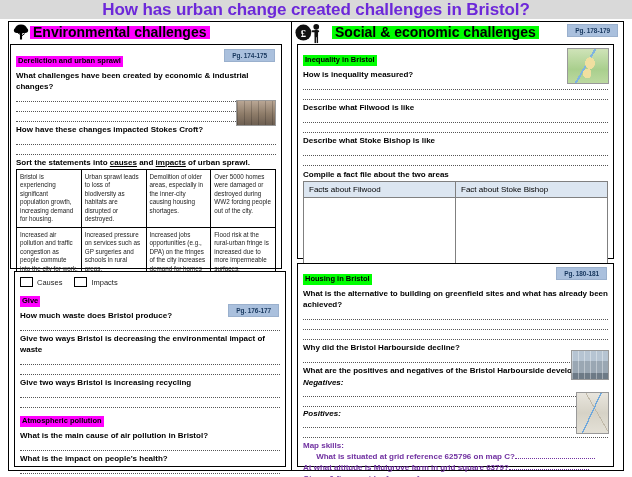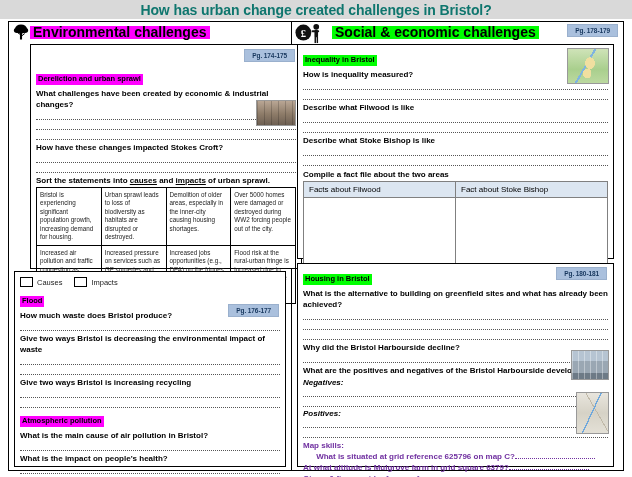--- a/index.html
+++ b/index.html
@@ -15,22 +15,22 @@
     background: #ffffff;
   }
 
   
   .titlebar {
     height: 19px;
     background: #d9d9d9;
     display: flex; align-items: center; justify-content: center;
   }
   .titlebar .title {
-    color: #0f766e;
-    font-size: 14px;
+    color: #6d28d9;
+    font-size: 17px;
     font-weight: bold;
     letter-spacing: -0.1px;
   }
 
   
   .sheet {
     position: absolute;
     left: 8px; top: 21px;
     width: 616px; height: 450px;
     border: 1.5px solid #000;
@@ -211,21 +211,21 @@
             <ellipse cx="12" cy="8" rx="8" ry="6" fill="#000"></ellipse>
             <ellipse cx="6.5" cy="10" rx="4" ry="3.2" fill="#000"></ellipse>
             <ellipse cx="17.5" cy="10" rx="4" ry="3.2" fill="#000"></ellipse>
             <rect x="10.6" y="11" width="2.8" height="11" fill="#000"></rect>
             <path d="M12 16 L7 12.5 M12 18 L17 14" stroke="#000" stroke-width="1.3" fill="none"></path>
           </svg>
         </span>
         <span class="colhead-label hl-pink">Environmental challenges</span>
       </div>
 
-      <div class="box" style="left:21px; top:22px; width:272px; height:225px; padding:22px 5px;">
+      <div class="box" style="left:1px; top:22px; width:272px; height:225px; padding:4px 5px;">
 
         <span class="sec-tag tag-pink">Dereliction and urban sprawl</span>
 
         <div class="pgbadge" style="right:6px; top:4px;">Pg. 174-175</div>
 
         <div class="q">What challenges have been created by economic &amp; industrial changes?</div>
         <div class="dots"></div>
         <div class="dots"></div>
         <div class="dots"></div>
 
@@ -262,21 +262,21 @@
       <div class="box" style="left:5px; top:249px; width:272px; height:196px; padding:2px 5px 4px 5px;">
 
         
         <div class="keyrow">
           <span class="keybox"></span>
           <span class="keylbl">Causes</span>
           <span class="keybox" style="margin-left:8px;"></span>
           <span class="keylbl">Impacts</span>
         </div>
 
-        <span class="sec-tag tag-pink">Flood</span>
+        <span class="sec-tag tag-pink">Give</span>
 
         <div class="pgbadge" style="right:6px; top:32px;">Pg. 176-177</div>
 
         <div class="q">How much waste does Bristol produce?</div>
         <div class="dots"></div>
 
         <div class="q">Give two ways Bristol is decreasing the environmental impact of waste</div>
         <div class="dots"></div>
         <div class="dots"></div>
 

